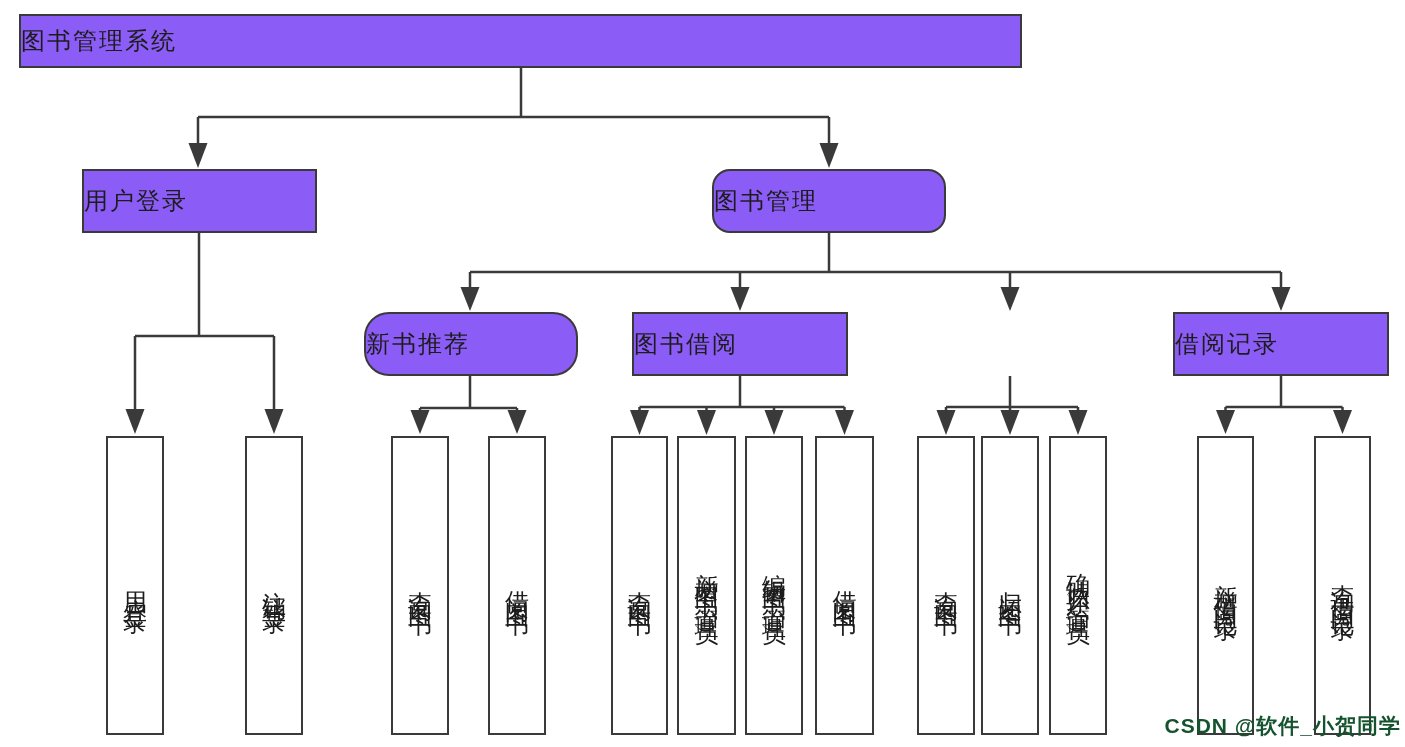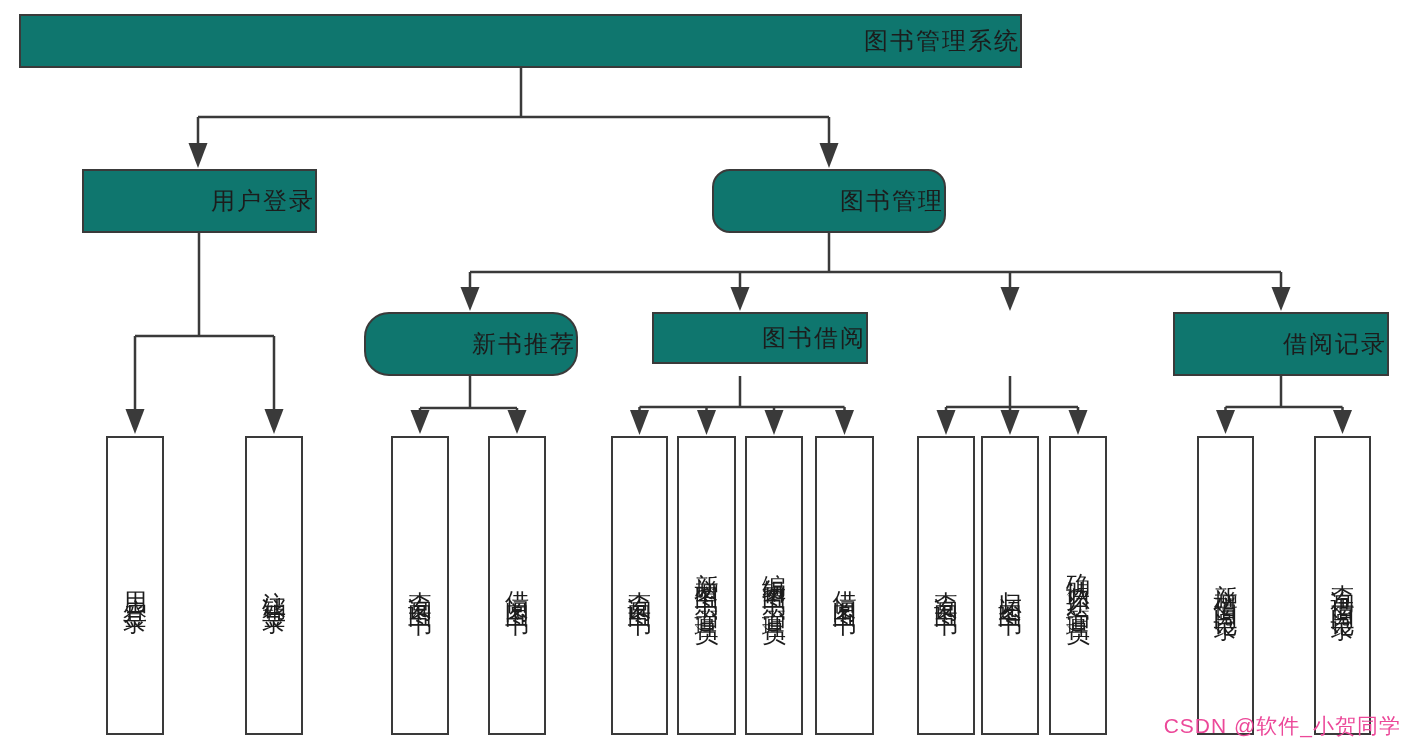--- a/index.html
+++ b/index.html
@@ -4,39 +4,39 @@
 <style>
   html,body{margin:0;padding:0;background:#ffffff;}
   .canvas{
     position:relative;width:1405px;height:747px;background:#ffffff;overflow:hidden;
     font-family:"Liberation Sans","DejaVu Sans",sans-serif;
   }
   .connectors{position:absolute;left:0;top:0;z-index:1;}
   .connectors path{stroke:#3a3a3a;stroke-width:2.5;fill:none;}
   .connectors polygon{fill:#3a3a3a;stroke:none;}
   .node{
-    position:absolute;z-index:2;background:#0f766e;
+    position:absolute;z-index:2;background:#8b5cf6;
     border:2.5px solid #3a3a3a;box-sizing:border-box;
-    display:flex;align-items:center;justify-content:flex-end;font-family:Liberation Mono, monospace;
+    display:flex;align-items:center;justify-content:flex-start;font-family:Liberation Mono, monospace;
   }
   .node-label{
     font-size:24px;letter-spacing:2px;color:#1c1c1c;white-space:nowrap;
   }
   .leaf{
     position:absolute;z-index:2;background:#ffffff;
     border:2.5px solid #3a3a3a;box-sizing:border-box;
     display:flex;align-items:center;justify-content:center;
   }
   .leaf-label{
     writing-mode:vertical-rl;text-orientation:mixed;
     font-size:24px;letter-spacing:7px;color:#1c1c1c;line-height:1;
   }
   .watermark{
     position:absolute;right:4px;bottom:7px;z-index:10;
-    font-size:21px;letter-spacing:1px;color:#ec4899;white-space:nowrap;
+    font-size:21px;letter-spacing:1px;color:#14532d;white-space:nowrap;font-weight:bold;
   }
 </style>
 </head>
 <body>
 
 <div class="canvas">
 
   <svg class="connectors" width="1405" height="747" viewBox="0 0 1405 747">
     <g>
       <path d="M521 68 V117 M198 117 H829 M198 117 V144 M829 117 V144"></path>
@@ -87,21 +87,21 @@
   <div class="node" style="left:82px;top:169px;width:235px;height:64px;">
     <span class="node-label">用户登录</span>
   </div>
   <div class="node" style="left:712px;top:169px;width:234px;height:64px;border-radius:18px;">
     <span class="node-label">图书管理</span>
   </div>
 
   <div class="node" style="left:364px;top:312px;width:214px;height:64px;border-radius:25px;">
     <span class="node-label">新书推荐</span>
   </div>
-  <div class="node" style="left:632px;top:312px;width:216px;height:52px;margin-left:20px;">
+  <div class="node" style="left:632px;top:312px;width:216px;height:64px;">
     <span class="node-label">图书借阅</span>
   </div>
   <div class="node" style="left:1173px;top:312px;width:216px;height:64px;">
     <span class="node-label">借阅记录</span>
   </div>
 
   <div class="leaf" style="left:106px;top:436px;width:58px;height:299px;">
     <span class="leaf-label">用户登录</span>
   </div>
   <div class="leaf" style="left:245px;top:436px;width:58px;height:299px;">

